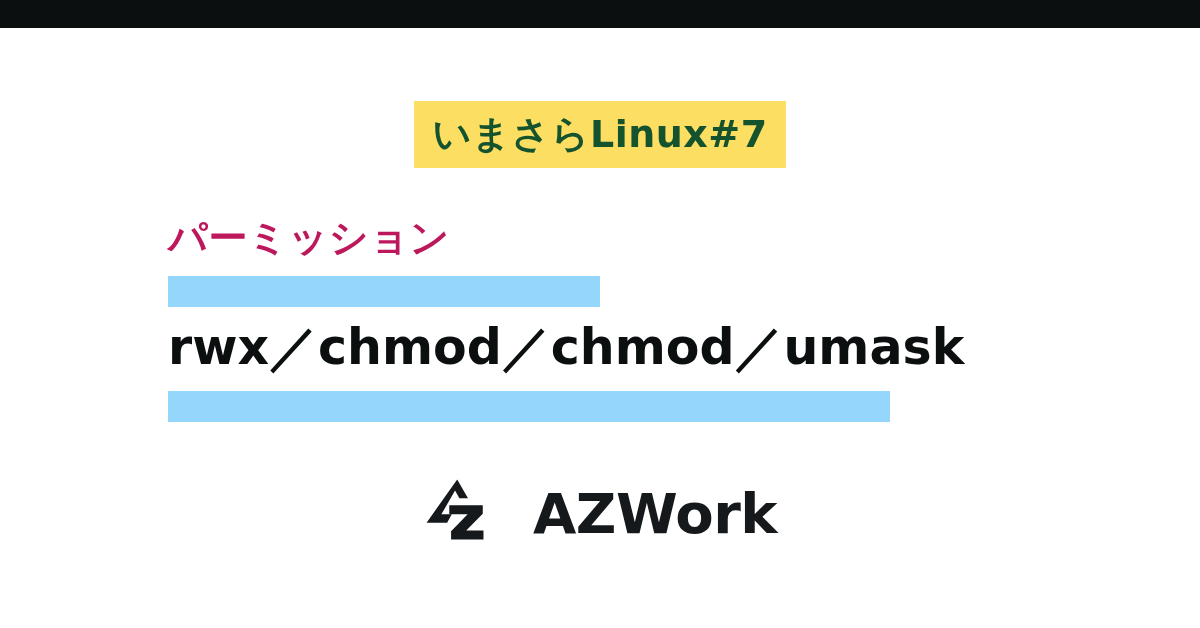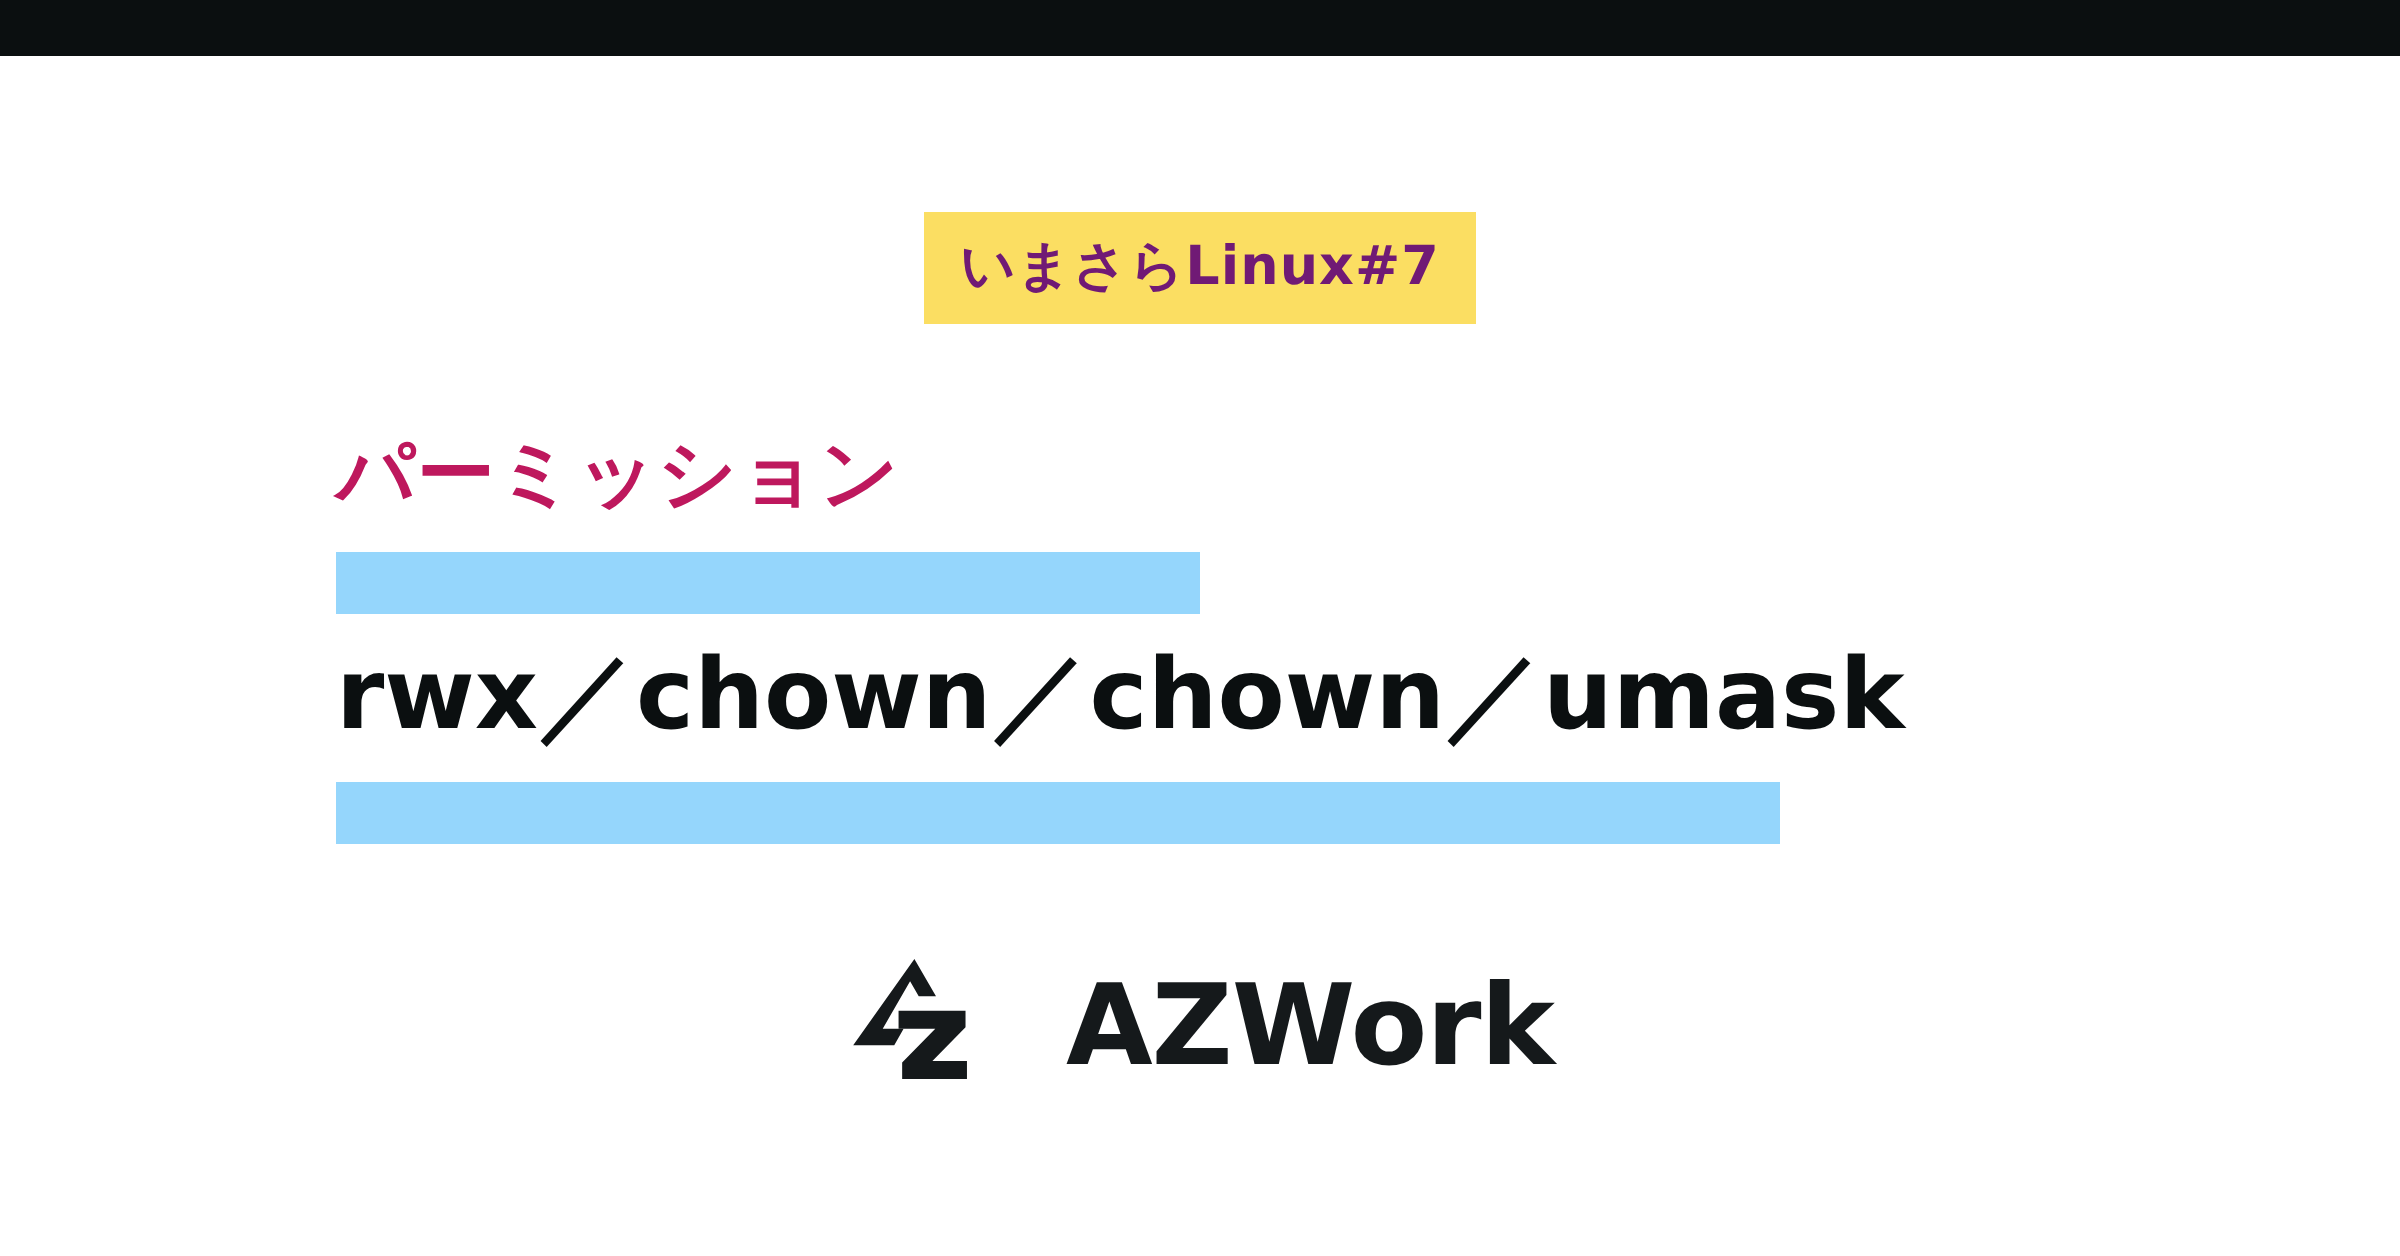--- a/index.html
+++ b/index.html
@@ -41,22 +41,22 @@
     left: 0;
     width: 1200px;
     height: 64px;
     display: flex;
     align-items: center;
     justify-content: center;
   }
   .badge {
     display: inline-block;
     background: #fbde62;
-    color: #701a75;
-    font-size: 27px;
+    color: #14532d;
+    font-size: 38px;
     font-weight: 700;
     line-height: 1;
     letter-spacing: 0.5px;
     padding: 14px 18px 15px 18px;
     white-space: nowrap;
     font-family: "DejaVu Sans", "Liberation Sans", sans-serif;
   }
 
   
   .title-block {
@@ -139,21 +139,21 @@
 
   <div class="badge-wrap">
     <span class="badge">いまさらLinux#7</span>
   </div>
 
   <div class="title-block">
     <h1 class="title-line-1">パーミッション</h1>
 
     <div class="rule rule-1"></div>
 
-    <h2 class="title-line-2">rwx／chown／chown／umask</h2>
+    <h2 class="title-line-2">rwx／chmod／chmod／umask</h2>
 
     <div class="rule rule-2"></div>
   </div>
 
   <div class="logo-row">
     <svg class="logo-mark" viewBox="0 0 100 100" xmlns="http://www.w3.org/2000/svg">
 
       <path fill="#15191b" d="M47.5 2 L62.5 28 L50.5 28 L44.5 17.5 L25.5 50.5 L40 50.5 L33.5 62 L5 62 Z"></path>
       <path fill="#15191b" d="M36.5 38 L83 38 L83 49.5 L60 73 L84 73 L84 85.5 L39 85.5 L39 74 L62 50.5 L36.5 50.5 Z"></path>
     </svg>

